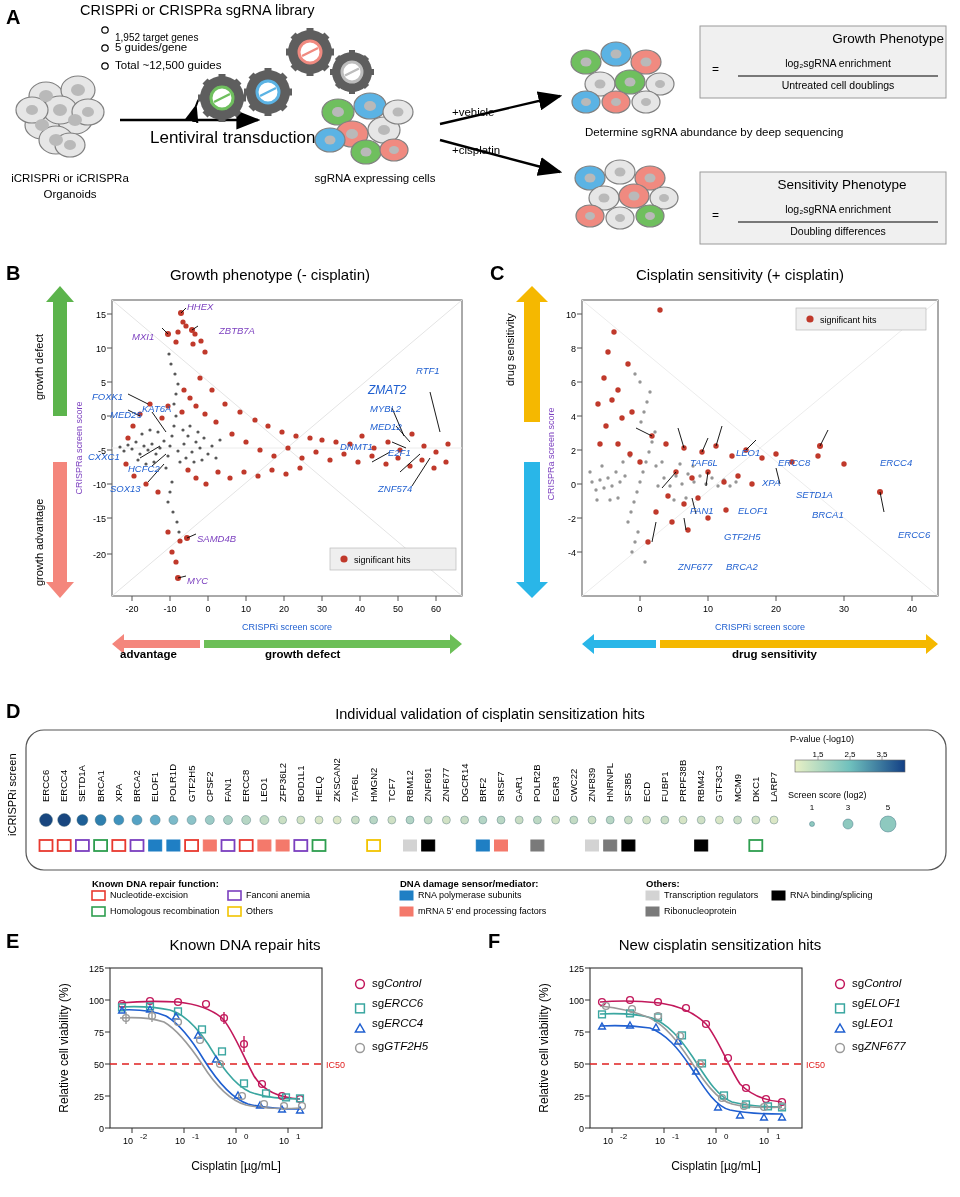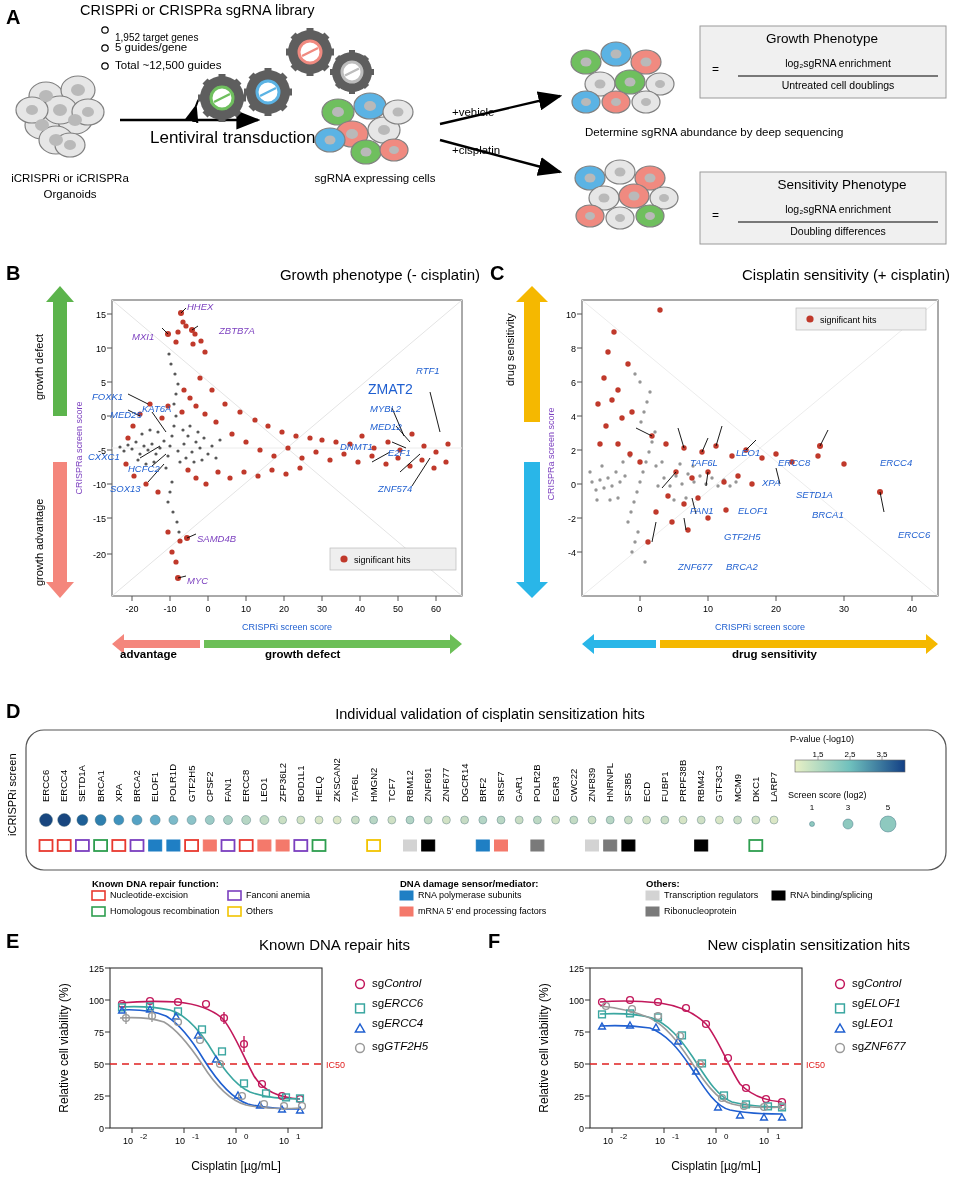--- a/index.html
+++ b/index.html
@@ -1,19 +1,19 @@
 <!DOCTYPE html>
 <html><head>
 <meta charset="utf-8">
 <style>
   html,body{margin:0;padding:0;background:#ffffff;}
   body{width:960px;height:1197px;position:relative;font-family:"Liberation Sans",sans-serif;color:#000;}
   .panel-letter{position:absolute;font-size:20px;font-weight:bold;font-family:"Liberation Sans",sans-serif;}
   .abs{position:absolute;}
-  .ttl{font-size:15px;text-align:right;}
+  .ttl{font-size:15px;text-align:center;}
   .tiny{font-size:8px;}
   svg{display:block;}
   .gene-purple{fill:#7b3fbf;font-style:italic;font-size:9px;font-family:"Liberation Sans",sans-serif;}
   .axlabel{font-size:9px;fill:#1f5fd0;font-family:"Liberation Sans",sans-serif;}
   .axlabel-p{font-size:9px;fill:#7b3fbf;font-family:"Liberation Sans",sans-serif;}
   .tick{font-size:9px;fill:#000;font-family:"Liberation Sans",sans-serif;}
 </style>
 </head>
 <body>
 
@@ -197,21 +197,21 @@
 <div class="abs" style="left:115px;top:59px;font-size:11.5px;">Total ~12,500 guides</div>
 
 <div class="abs" style="left:0px;top:172px;width:140px;text-align:center;font-size:11.5px;">iCRISPRi or iCRISPRa</div>
 <div class="abs" style="left:0px;top:188px;width:140px;text-align:center;font-size:11.5px;">Organoids</div>
 <div class="abs" style="left:150px;top:128px;font-size:17px;">Lentiviral transduction</div>
 <div class="abs" style="left:300px;top:172px;width:150px;text-align:center;font-size:11.5px;">sgRNA expressing cells</div>
 <div class="abs" style="left:452px;top:106px;font-size:11.5px;">+vehicle</div>
 <div class="abs" style="left:452px;top:144px;font-size:11.5px;">+cisplatin</div>
 <div class="abs" style="left:585px;top:126px;font-size:11.5px;">Determine sgRNA abundance by deep sequencing</div>
 
-<div class="abs" style="left:700px;top:31px;width:244px;text-align:center;font-size:13.5px;">Growth Phenotype</div>
+<div class="abs" style="left:700px;top:31px;width:244px;text-align:right;font-size:13.5px;">Growth Phenotype</div>
 <div class="abs" style="left:712px;top:62px;font-size:12px;">=</div>
 <div class="abs" style="left:738px;top:57px;width:200px;text-align:center;font-size:10.5px;">log₂sgRNA enrichment</div>
 <div class="abs" style="left:738px;top:79px;width:200px;text-align:center;font-size:10.5px;">Untreated cell doublings</div>
 
 <div class="abs" style="left:700px;top:177px;width:284px;text-align:center;font-size:13.5px;">Sensitivity Phenotype</div>
 <div class="abs" style="left:712px;top:208px;font-size:12px;">=</div>
 <div class="abs" style="left:738px;top:203px;width:200px;text-align:center;font-size:10.5px;">log₂sgRNA enrichment</div>
 <div class="abs" style="left:738px;top:225px;width:200px;text-align:center;font-size:10.5px;">Doubling differences</div>
 
 <div class="panel-letter" style="left:6px;top:262px;">B</div>
@@ -468,21 +468,21 @@
 <div class="abs" style="left:198px;top:320px;"><span style="font-style:italic;color:#7b3fbf;font-size:9.5px;margin-left:21px;">ZBTB7A</span></div>
 <div class="abs" style="left:197px;top:528px;"><span style="font-style:italic;color:#7b3fbf;font-size:9.5px;">SAMD4B</span></div>
 <div class="abs" style="left:187px;top:570px;"><span style="font-style:italic;color:#7b3fbf;font-size:9.5px;">MYC</span></div>
 
 <div class="abs" style="left:92px;top:386px;"><span style="font-style:italic;color:#1f5fd0;font-size:9.5px;">FOXK1</span></div>
 <div class="abs" style="left:110px;top:404px;"><span style="font-style:italic;color:#1f5fd0;font-size:9.5px;">MED25</span></div>
 <div class="abs" style="left:142px;top:398px;"><span style="font-style:italic;color:#1f5fd0;font-size:9.5px;">KAT6A</span></div>
 <div class="abs" style="left:88px;top:446px;"><span style="font-style:italic;color:#1f5fd0;font-size:9.5px;">CXXC1</span></div>
 <div class="abs" style="left:128px;top:458px;"><span style="font-style:italic;color:#1f5fd0;font-size:9.5px;">HCFC2</span></div>
 <div class="abs" style="left:110px;top:478px;"><span style="font-style:italic;color:#1f5fd0;font-size:9.5px;">SOX13</span></div>
-<div class="abs" style="left:368px;top:380px;"><span style="color:#1f5fd0;font-size:14px;">ZMAT2</span></div>
+<div class="abs" style="left:368px;top:380px;"><span style="font-style:italic;color:#1f5fd0;font-size:12px;">ZMAT2</span></div>
 <div class="abs" style="left:416px;top:360px;"><span style="font-style:italic;color:#1f5fd0;font-size:9.5px;">RTF1</span></div>
 <div class="abs" style="left:370px;top:398px;"><span style="font-style:italic;color:#1f5fd0;font-size:9.5px;">MYBL2</span></div>
 <div class="abs" style="left:370px;top:416px;"><span style="font-style:italic;color:#1f5fd0;font-size:9.5px;">MED12</span></div>
 <div class="abs" style="left:340px;top:436px;"><span style="font-style:italic;color:#1f5fd0;font-size:9.5px;">DNMT1</span></div>
 <div class="abs" style="left:388px;top:442px;"><span style="font-style:italic;color:#1f5fd0;font-size:9.5px;">E2F1</span></div>
 <div class="abs" style="left:378px;top:478px;"><span style="font-style:italic;color:#1f5fd0;font-size:9.5px;">ZNF574</span></div>
 
 <div class="panel-letter" style="left:490px;top:262px;">C</div>
 <div class="abs ttl" style="left:530px;top:266px;width:420px;">Cisplatin sensitivity (+ cisplatin)</div>
 

